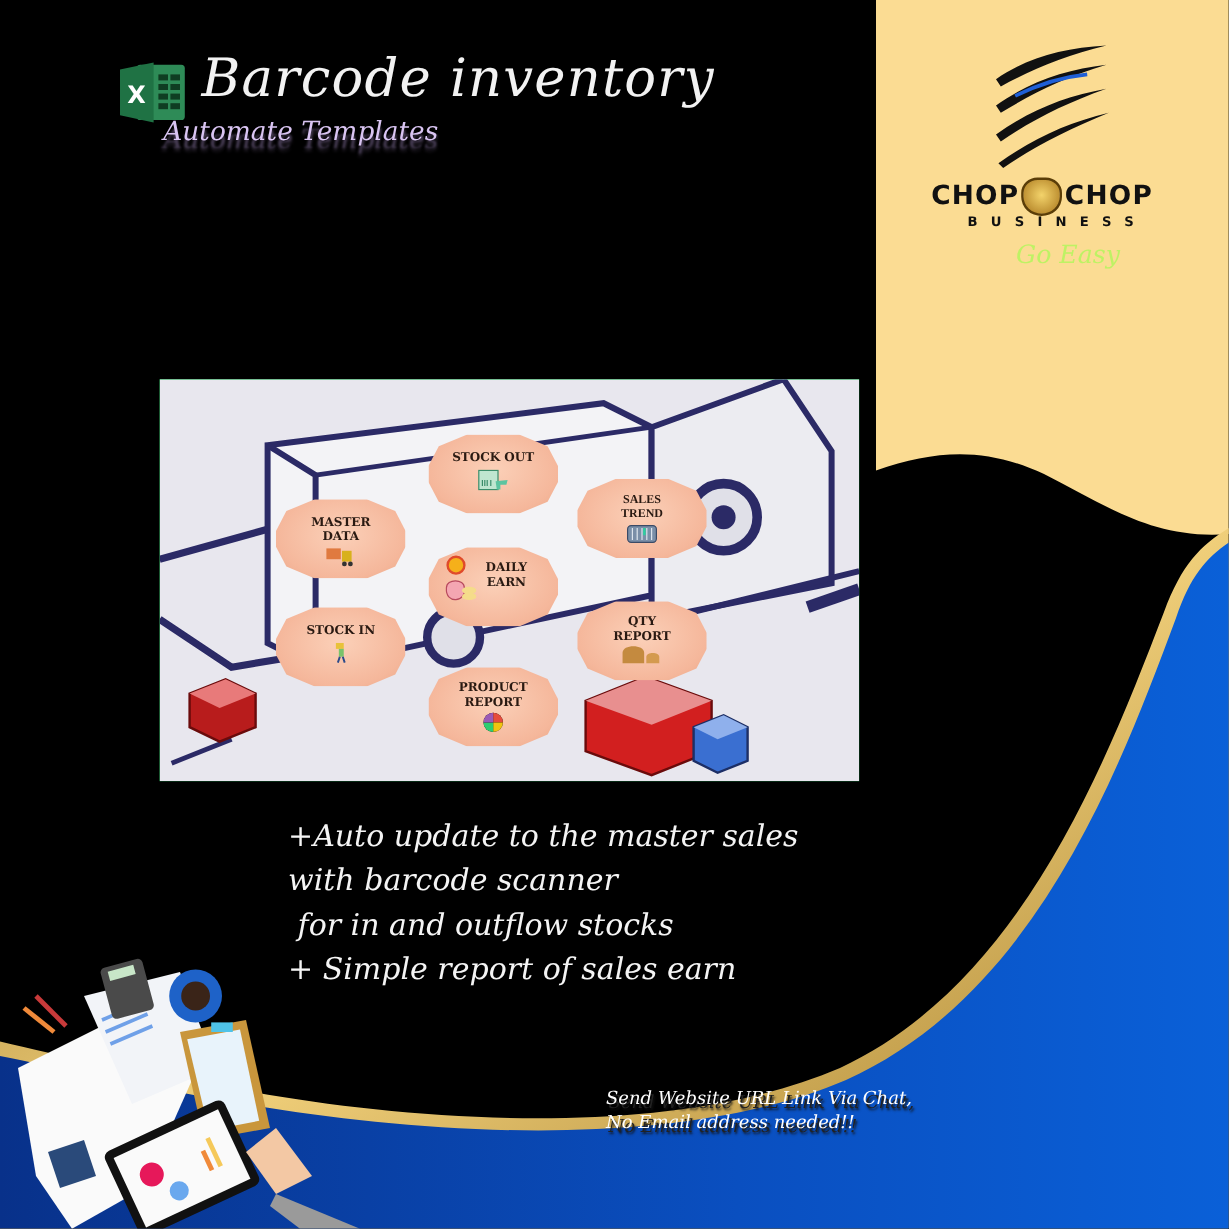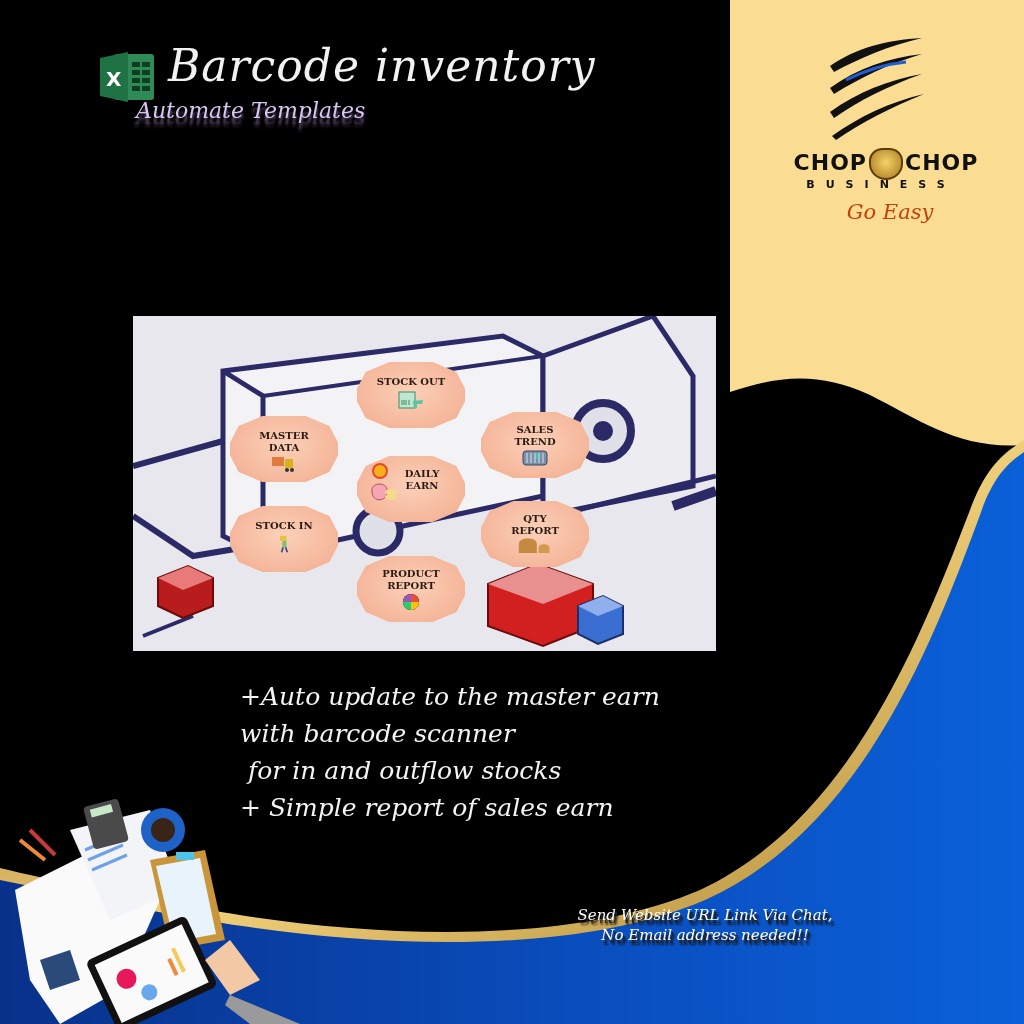--- a/index.html
+++ b/index.html
@@ -5,35 +5,35 @@
   html,body{margin:0;padding:0;}
   body{width:1024px;height:1024px;overflow:hidden;background:#000;position:relative;font-family:"DejaVu Sans",sans-serif;}
   .abs{position:absolute;}
   .bg-svg{position:absolute;left:0;top:0;width:1024px;height:1024px;}
   .script{font-family:"DejaVu Serif",serif;font-style:italic;}
   
   .xl-icon{left:98px;top:48px;width:60px;height:58px;}
   .title{left:168px;top:40px;color:#f2f2f2;font-size:44px;letter-spacing:1px;white-space:nowrap;}
   .subtitle{left:136px;top:98px;color:#d9c4f2;font-size:22px;white-space:nowrap;text-shadow:0 6px 2px #4a3f58,0 9px 3px #2a2430;}
   .claws{left:826px;top:36px;width:100px;height:104px;}
-  .brand-word{left:776px;top:148px;width:220px;text-align:center;font-weight:bold;font-size:22px;color:#111;letter-spacing:1px;white-space:nowrap;}
+  .brand-word{left:776px;top:148px;width:220px;text-align:left;font-weight:bold;font-size:22px;color:#111;letter-spacing:1px;white-space:nowrap;}
   .brand-word .bear{display:inline-block;width:30px;height:28px;background:radial-gradient(circle at 50% 45%,#f3d36b,#a8751b);border-radius:40% 40% 50% 50%;vertical-align:middle;margin:0 2px;border:2px solid #5a3d08;}
   .brand-sub{left:776px;top:178px;width:210px;text-align:center;font-size:11px;font-weight:bold;letter-spacing:11px;color:#111;}
-  .tagline{left:800px;top:200px;width:180px;text-align:center;font-size:21px;color:#c2410c;}
+  .tagline{left:800px;top:200px;width:180px;text-align:center;font-size:21px;color:#bef264;}
   
   .panel{left:133px;top:316px;width:583px;height:335px;background:#22c55e;overflow:hidden;}
   .truck{position:absolute;left:0;top:0;width:583px;height:335px;}
   .btn{position:absolute;width:108px;height:66px;background:radial-gradient(ellipse at 50% 45%,#fbd0b8 0%,#f5b79b 70%,#eaa888 100%);
        clip-path:polygon(30% 0,70% 0,92% 15%,100% 40%,100% 60%,92% 85%,70% 100%,30% 100%,8% 85%,0 60%,0 40%,8% 15%);
        text-align:center;font-family:"DejaVu Serif",serif;font-weight:bold;font-size:10px;color:#2a1a12;line-height:12px;cursor:pointer;}
   .btn .lbl{display:block;padding-top:14px;}
   .btn .ico{display:block;margin:3px auto 0;width:26px;height:18px;}
   
   .features{left:240px;top:678px;color:#f4f4f4;font-size:25px;line-height:37px;white-space:pre;}
-  .cta{left:505px;top:905px;width:400px;text-align:center;color:#fff;font-size:15px;line-height:20px;text-shadow:2px 3px 0 #222,3px 5px 2px #111;font-style:italic;}
+  .cta{left:505px;top:905px;width:400px;text-align:left;color:#fff;font-size:15px;line-height:20px;text-shadow:2px 3px 0 #222,3px 5px 2px #111;font-style:italic;}
   .illus{left:0;top:790px;width:320px;height:234px;}
 </style>
 </head>
 <body>
 
 <svg class="bg-svg" viewBox="0 0 1024 1024">
   <defs>
     <linearGradient id="blueg" x1="0" y1="0" x2="1" y2="0">
       <stop offset="0" stop-color="#08318a"></stop>
       <stop offset="0.6" stop-color="#0a4fc0"></stop>
@@ -120,21 +120,21 @@
   </div>
   <div class="btn" style="left:97px;top:100px;">
     <span class="lbl" style="padding-top:14px;"><span>MASTER</span><br><span>DATA</span></span>
     <svg class="ico" style="margin-top:0" viewBox="0 0 26 18">
         <rect x="1" y="3" width="12" height="9" fill="#e07a3f"></rect>
         <rect x="14" y="5" width="8" height="9" fill="#d8b11c"></rect>
         <circle cx="16" cy="16" r="2" fill="#333"></circle>
         <circle cx="21" cy="16" r="2" fill="#333"></circle>
       </svg>
   </div>
-  <div class="btn" style="left:348px;top:96px;">
+  <div class="btn" style="left:348px;top:83px;font-family:Liberation Serif, serif;">
     <span class="lbl" style="padding-top:12px;"><span>SALES</span><br><span>TREND</span></span>
     <svg class="ico" style="margin-top:1px" viewBox="0 0 26 18">
         <rect x="1" y="2" width="24" height="14" rx="3" fill="#7a8fa8" stroke="#3a4a66"></rect>
         <path d="M5 4v10M9 4v10M13 4v10M17 4v10M21 4v10" stroke="#dde5ee"></path>
         <path d="M15 4v6" stroke="#2bd1a0" stroke-width="2"></path>
       </svg>
   </div>
   <div class="btn" style="left:224px;top:140px;">
     <span class="lbl" style="padding-top:12px;padding-left:22px;"><span>DAILY</span><br><span>EARN</span></span>
     <svg class="ico" style="position:absolute;left:12px;top:6px;width:28px;height:46px;margin:0" viewBox="0 0 28 46">
@@ -164,21 +164,21 @@
     <svg class="ico" style="margin-top:1px;width:20px;height:18px" viewBox="0 0 20 20">
         <circle cx="10" cy="10" r="9" fill="conic-gradient(red,yellow)"></circle>
         <path d="M10 10 L10 1 A9 9 0 0 1 19 10 Z" fill="#e74c3c"></path>
         <path d="M10 10 L19 10 A9 9 0 0 1 10 19 Z" fill="#f1c40f"></path>
         <path d="M10 10 L10 19 A9 9 0 0 1 1 10 Z" fill="#2ecc71"></path>
         <path d="M10 10 L1 10 A9 9 0 0 1 10 1 Z" fill="#9b59b6"></path>
       </svg>
   </div>
 </div>
 
-<div class="abs features script"><div>+Auto update to the master earn</div><div>with barcode scanner</div><div> for in and outflow stocks</div><div>+ Simple report of sales earn</div></div>
+<div class="abs features script"><div>+Auto update to the master sales</div><div>with barcode scanner</div><div> for in and outflow stocks</div><div>+ Simple report of sales earn</div></div>
 
 <div class="abs cta script">
   <div>Send Website URL Link Via Chat,</div>
   <div>No Email address needed!!</div>
 </div>
 
 <svg class="abs illus" viewBox="0 0 320 234">
   <path d="M15 100 L95 60 L160 110 L120 200 L60 234 L30 190 Z" fill="#fafafa"></path>
   <path d="M70 40 L150 20 L180 100 L110 130 Z" fill="#f2f4f8"></path>
   <g stroke="#6fa0e8" stroke-width="3">

